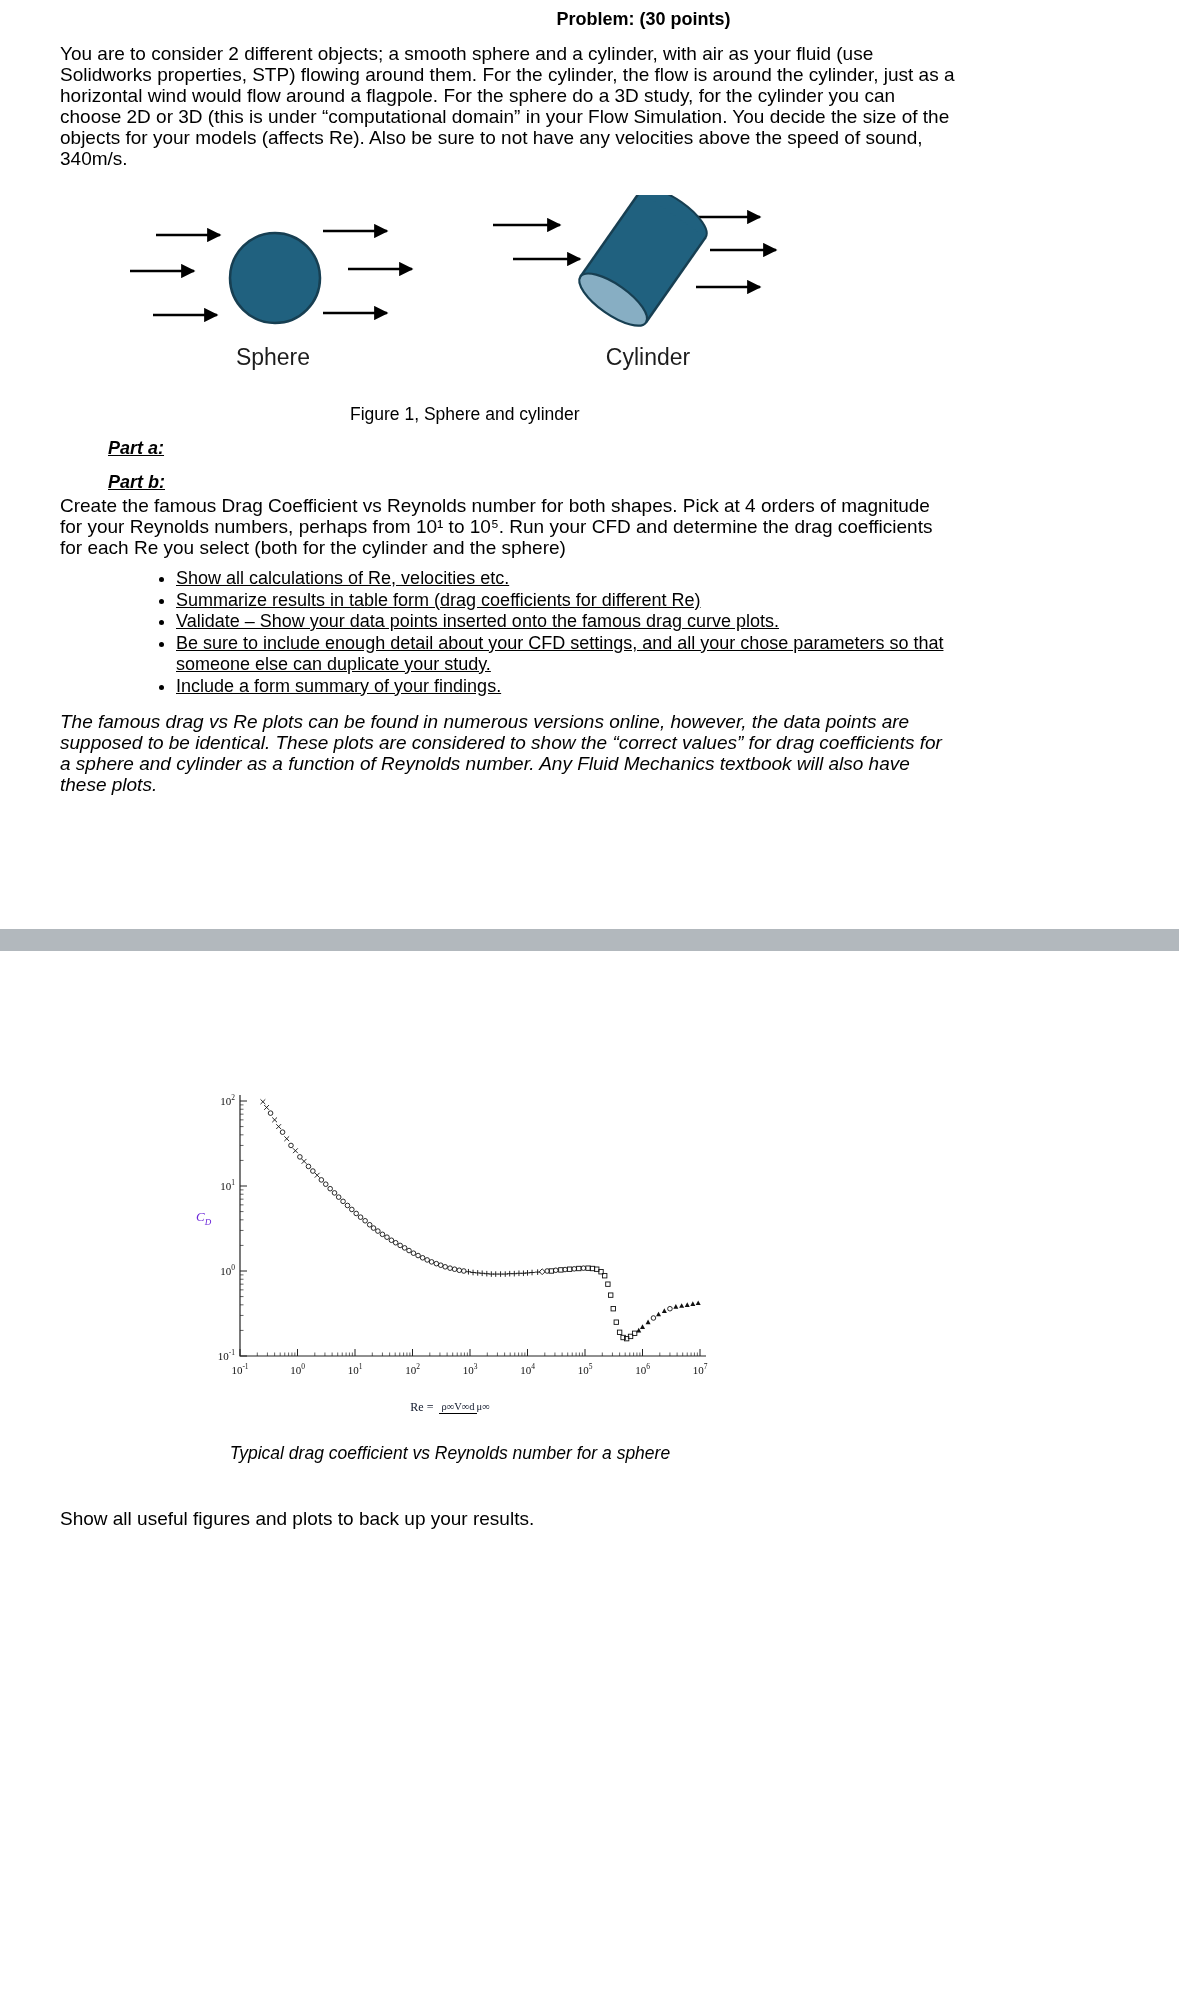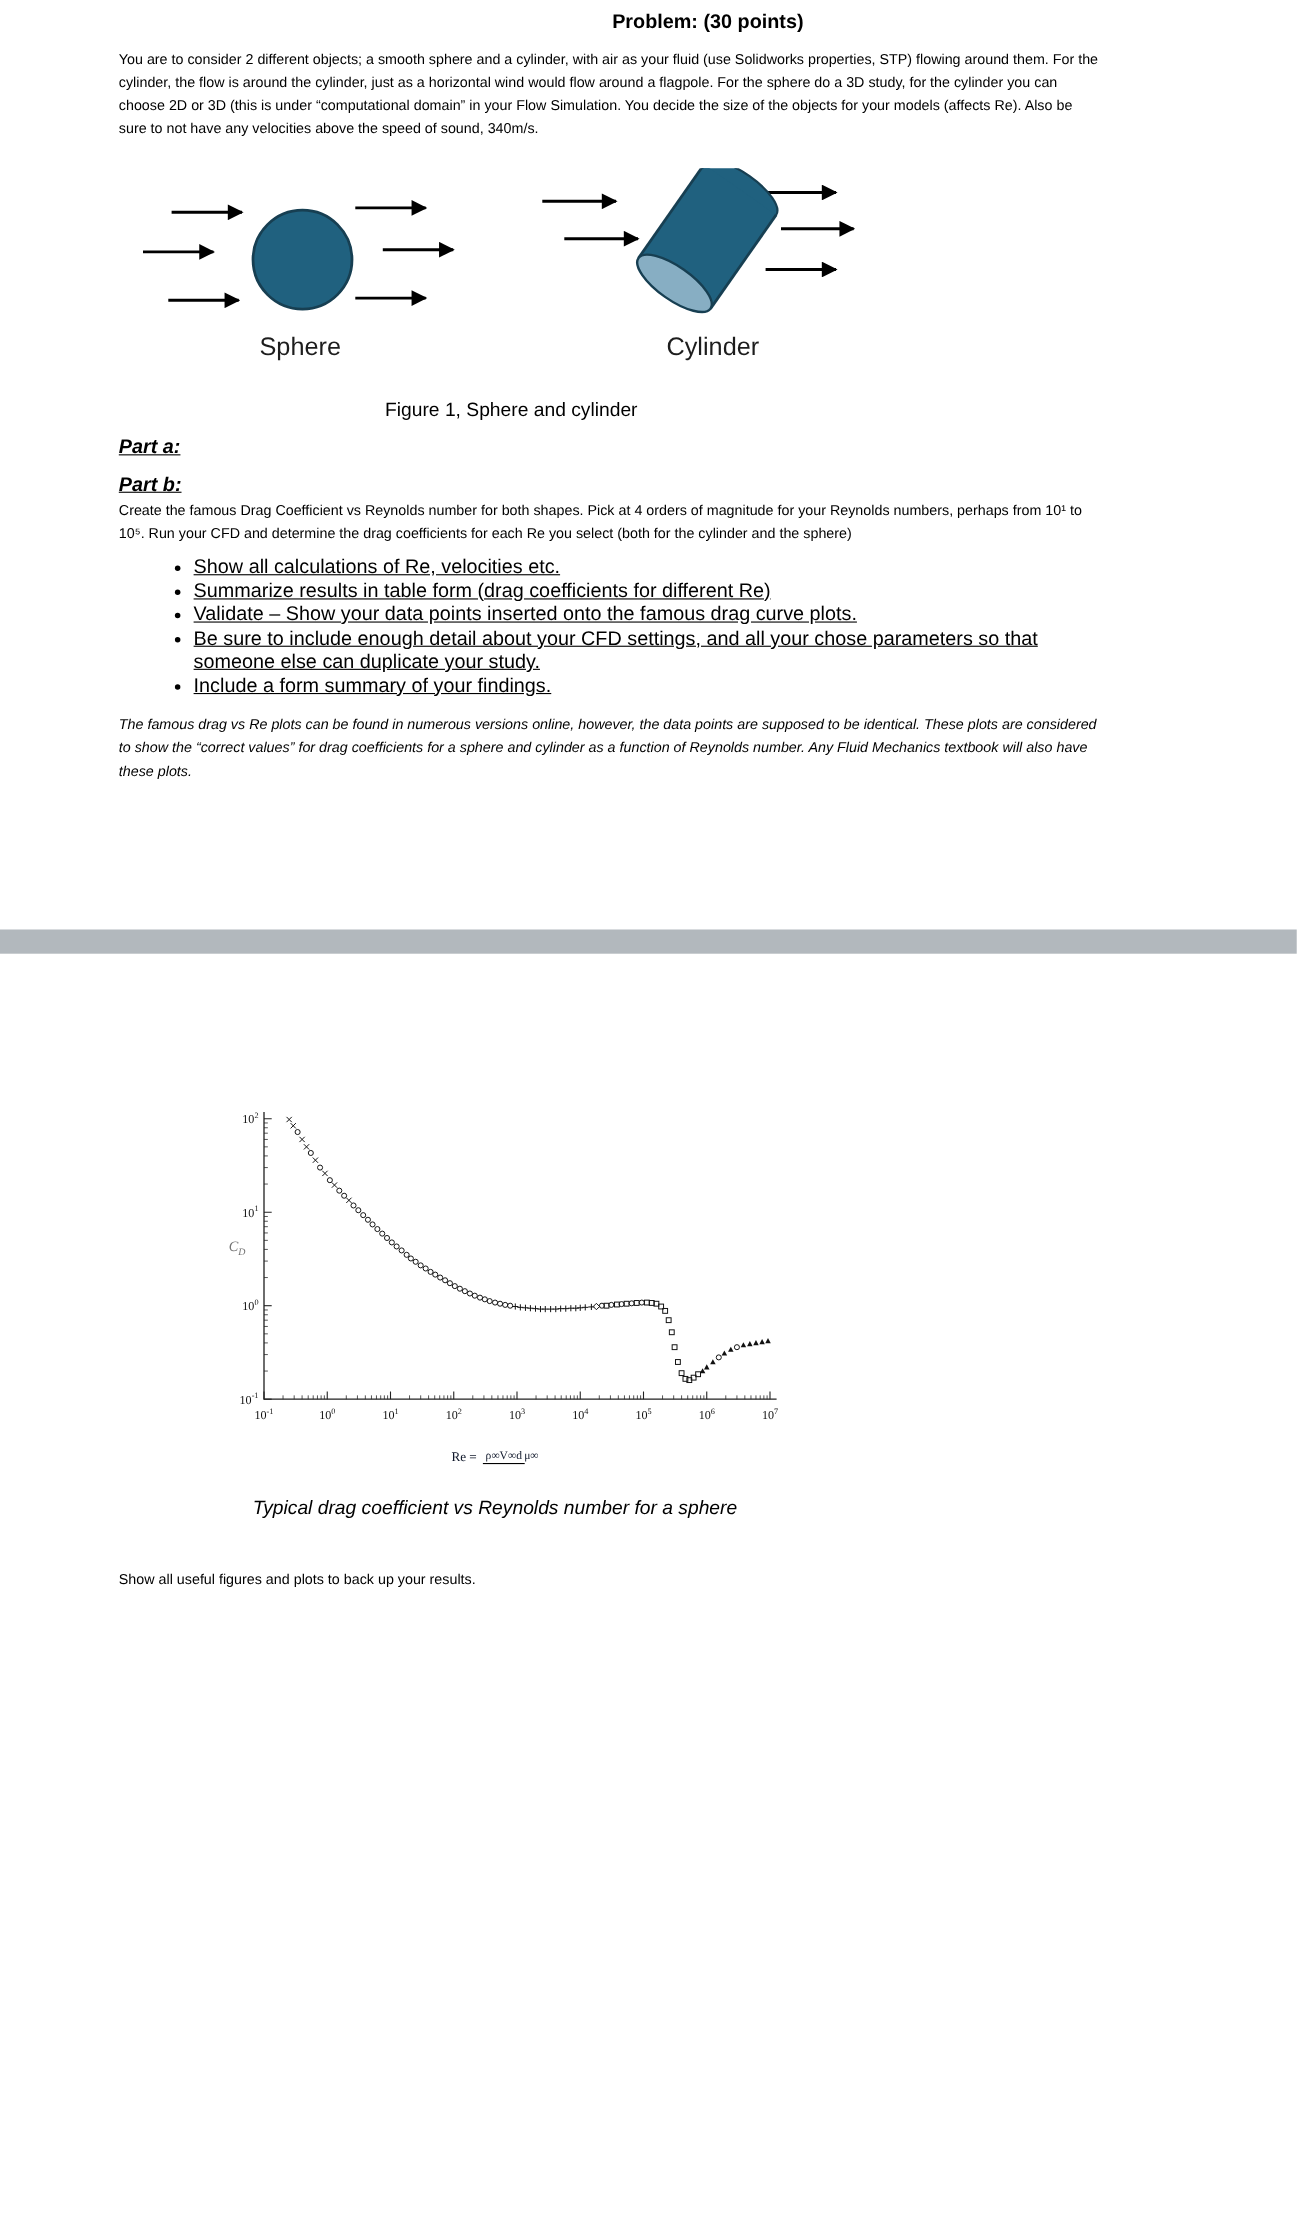--- a/index.html
+++ b/index.html
@@ -1,41 +1,41 @@
 <!DOCTYPE html>
 <html style="--sphere-color: #20617f; --cyl-body: #20617f; --cyl-face: #87aec3; --outline-color: #173f52; --arrow-color: #000000;"><head>
 <meta charset="utf-8">
 <style>
   *{box-sizing:border-box;margin:0;padding:0;}
   html,body{background:#ffffff;}
   .page{width:1179px;height:2014px;background:#ffffff;position:relative;overflow:hidden;
         font-family:"Liberation Sans",sans-serif;color:#000;}
   .title{margin:8px 0 0 108px;font-size:18px;line-height:22px;font-weight:bold;text-align:center;}
-  .para{margin-left:108px;width:895px;font-size:13px;line-height:21px;}
+  .para{margin-left:60px;width:895px;font-size:19px;line-height:21px;}
   .intro{margin-top:13px;}
   .figure-svg{display:block;margin:26px 0 0 108px;}
   .fig-label{font-size:23px;fill:#1d1d1d;font-family:"Liberation Sans",sans-serif;}
   .sphere{fill:var(--sphere-color,#20617f);stroke:var(--outline-color,#173f52);stroke-width:2.5;}
   .cylcap{fill:var(--cyl-body,#20617f);stroke:var(--outline-color,#173f52);stroke-width:2;}
   .cylbody{fill:var(--cyl-body,#20617f);}
   .cylside{stroke:var(--outline-color,#173f52);stroke-width:2.5;}
   .cylface{fill:var(--cyl-face,#87aec3);stroke:var(--outline-color,#173f52);stroke-width:2.2;}
   .arrow{stroke:var(--arrow-color,#000);stroke-width:2.6;marker-end:url(#ah);}
   #ah path{fill:var(--arrow-color,#000);}
   .fig-caption{margin:24px 0 0 350px;font-size:17.5px;}
   .part-heading{margin:12px 0 0 108px;font-size:18px;line-height:22px;font-weight:bold;
                 font-style:italic;text-decoration:underline;}
   .part-body{margin-top:2px;}
   .req-list{margin:10px 0 0 108px;padding-left:68px;width:860px;}
   .req-list li{font-size:18px;line-height:21.5px;text-decoration:underline;}
   .note{margin-top:14px;font-style:italic;}
   .page-break{margin-top:134px;width:1179px;height:22px;background:#b2b8bd;}
   .chart-block{margin:138px 0 0 190px;width:520px;position:relative;}
-  .cd-label{position:absolute;left:18px;top:120px;font-family:"Liberation Serif",serif;
-            font-style:italic;font-size:13px;color:#737373;}
+  .cd-label{position:absolute;left:6px;top:120px;font-family:"Liberation Serif",serif;
+            font-style:italic;font-size:13px;color:#6d28d9;}
   .cd-label sub{font-size:9px;}
   .re-label{display:flex;justify-content:center;align-items:center;gap:6px;margin-top:2px;
             font-family:"Liberation Serif",serif;font-size:12px;color:#0f172a;}
   .re-label .frac{display:inline-flex;flex-direction:row;text-align:center;
                   font-size:10.5px;line-height:1.2;}
   .re-label .frac .num{border-bottom:1px solid #000;padding:0 2px;}
   .chart-caption{margin-top:28px;text-align:center;font-size:17.5px;font-style:italic;}
   .closing{margin-top:44px;}
 </style>
 </head>

